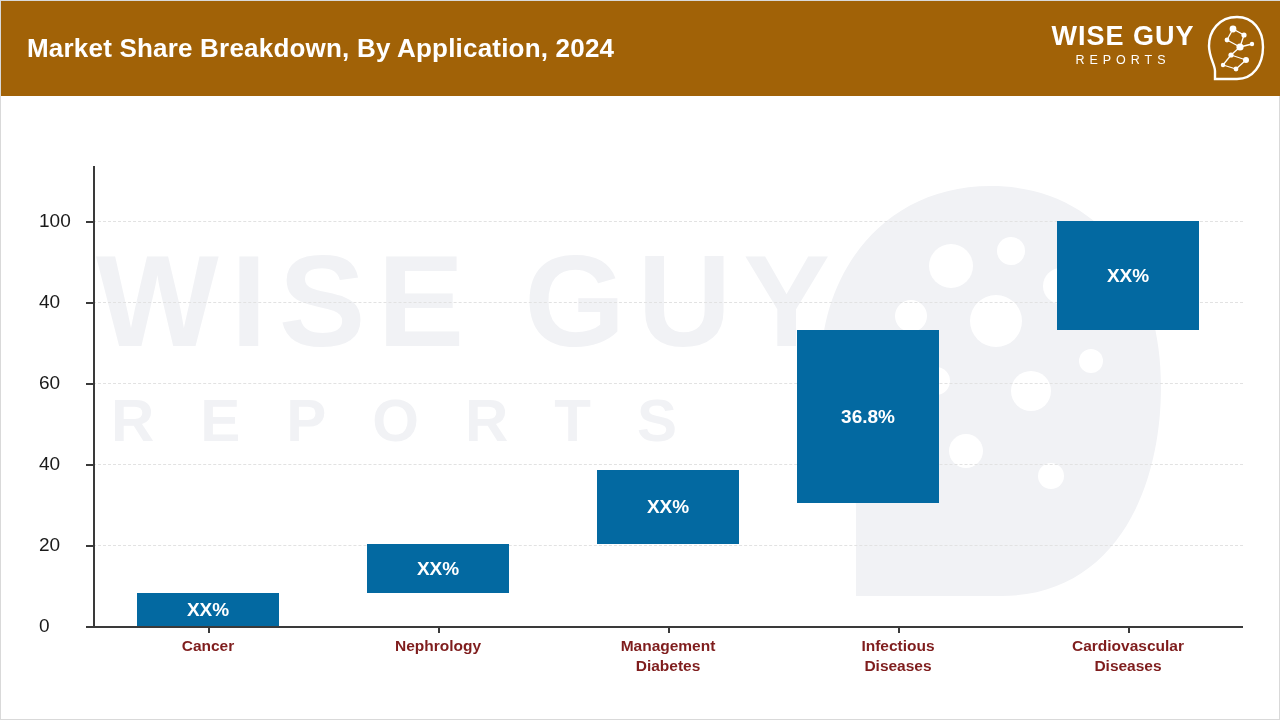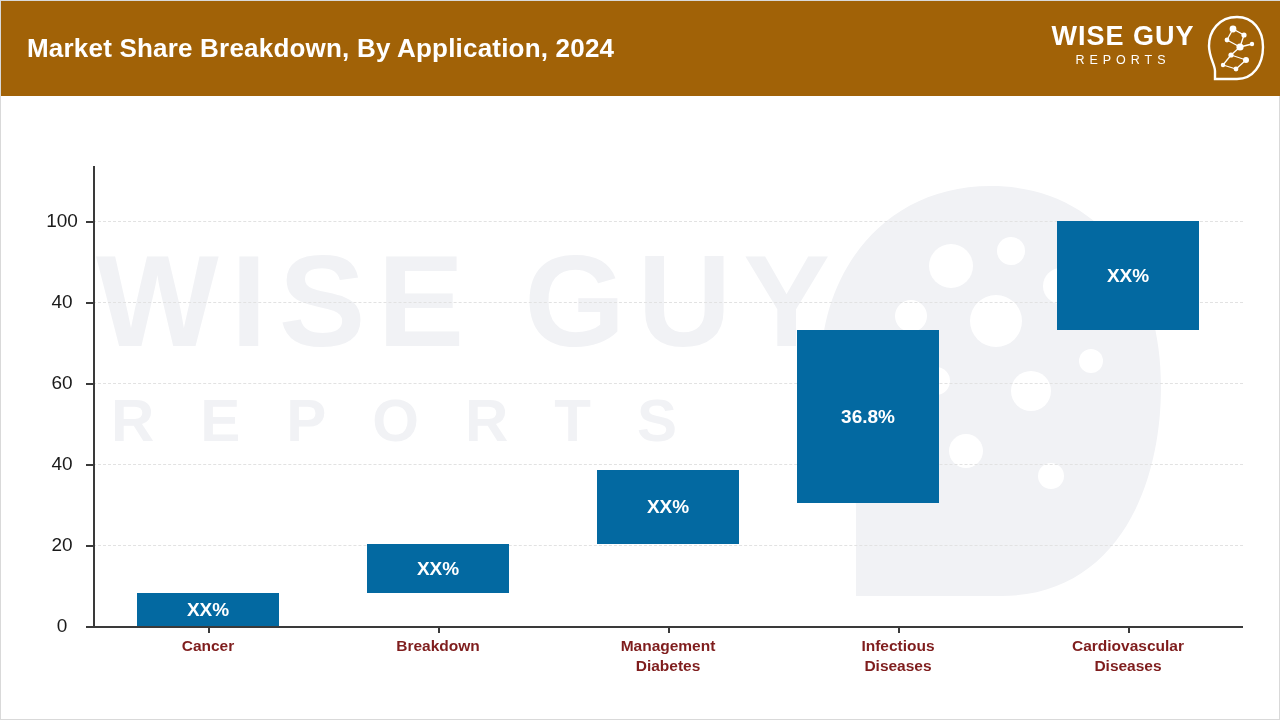--- a/index.html
+++ b/index.html
@@ -141,21 +141,21 @@
     left: 92px;
     top: 530px;
     width: 1150px;
     height: 0;
     border-top: 2px solid #3a3a3a;
   }
   .ytick-label {
     position: absolute;
     right: 0;
     width: 46px;
-    text-align: center;
+    text-align: left;
     font-size: 19px;
     color: #1a1a1a;
     transform: translateY(-11px);
   }
   .ytick-wrap {
     position: absolute;
     left: 28px;
     top: 85px;
     width: 56px;
     height: 445px;
@@ -304,21 +304,21 @@
     <div class="xtick-mark" style="left:207px;"></div>
     <div class="xtick-mark" style="left:437px;"></div>
     <div class="xtick-mark" style="left:667px;"></div>
     <div class="xtick-mark" style="left:897px;"></div>
     <div class="xtick-mark" style="left:1127px;"></div>
 
     <div class="cat-label" style="left:92px; width:230px;">
       <div>Cancer</div>
     </div>
     <div class="cat-label" style="left:322px; width:230px;">
-      <div>Breakdown</div>
+      <div>Nephrology</div>
     </div>
     <div class="cat-label" style="left:552px; width:230px;">
       <div>Management</div>
       <div>Diabetes</div>
     </div>
     <div class="cat-label" style="left:782px; width:230px;">
       <div>Infectious</div>
       <div>Diseases</div>
     </div>
     <div class="cat-label" style="left:1012px; width:230px;">

